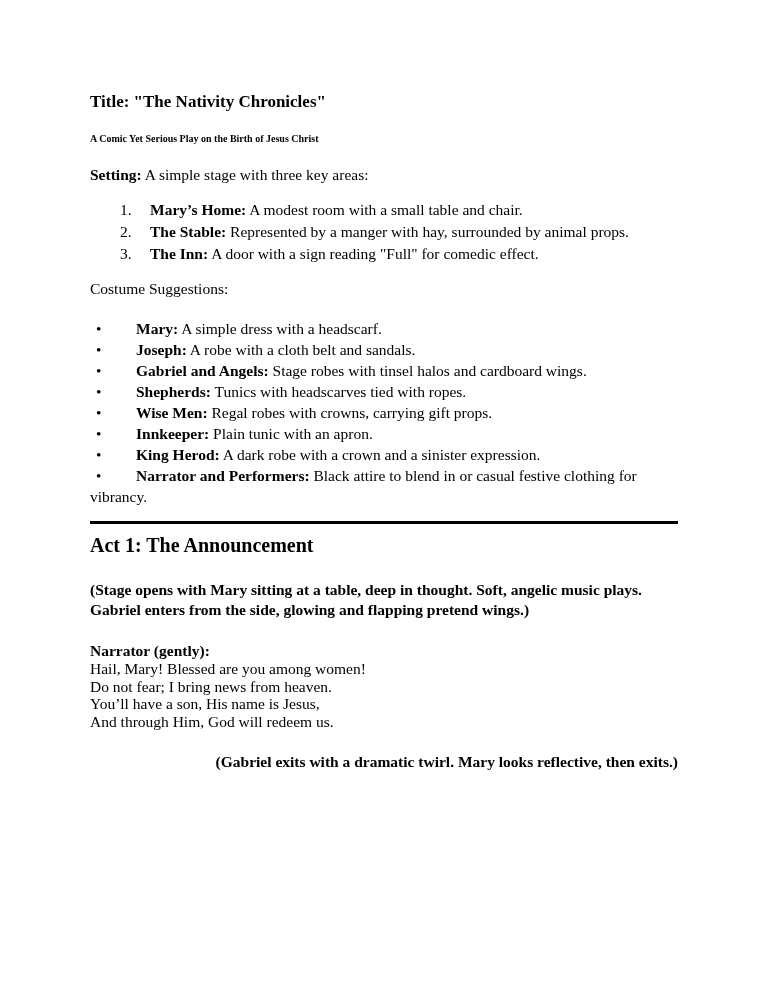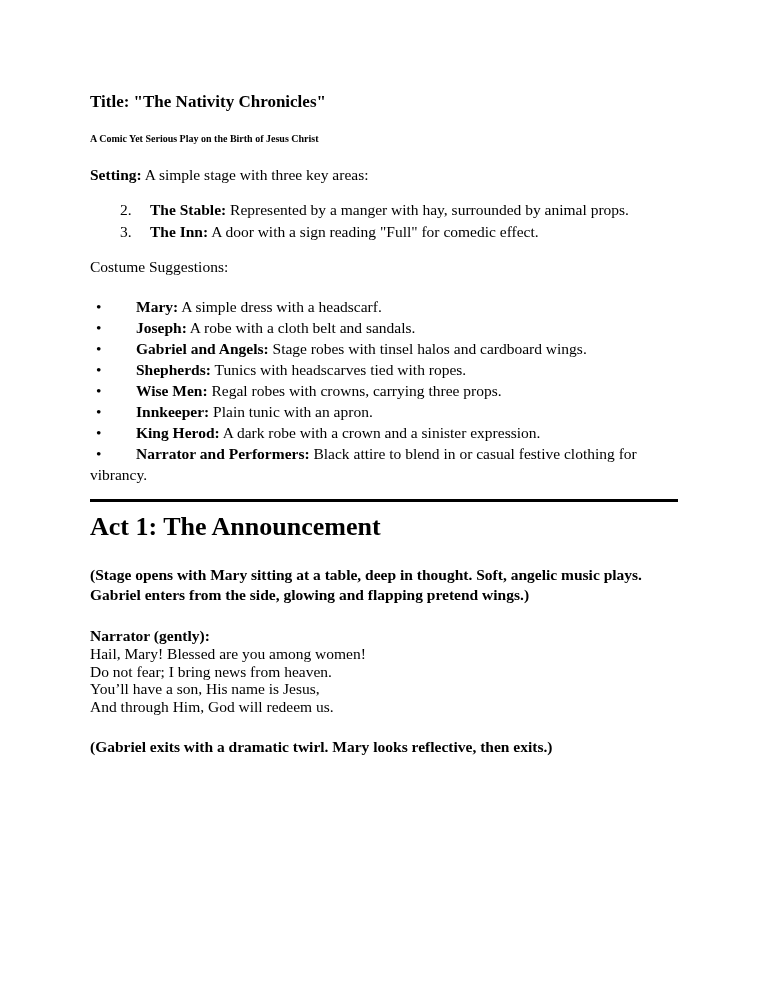--- a/index.html
+++ b/index.html
@@ -62,21 +62,21 @@
     box-sizing: border-box;
   }
 
   .divider {
     border: none;
     border-top: 3px solid #000000;
     margin: 14px 0 10px 0;
   }
 
   .act-heading {
-    font-size: 26px;
+    font-size: 20px;
     font-weight: bold;
     margin: 0 0 23px 0;
   }
 
   .stage-direction {
     font-weight: bold;
     line-height: 20px;
     margin: 0 0 22px 0;
     white-space: pre-line;
   }
@@ -84,46 +84,47 @@
   .dialogue { margin: 0 0 22px 0; }
   .speaker {
     font-weight: bold;
     line-height: 18px;
   }
   .verse {
     line-height: 17.5px;
     white-space: pre-line;
   }
 
-  .stage-direction.final { margin-top: 10px; margin-bottom: 0; }
+  .stage-direction.final { margin-top: 10px; margin-bottom: 0; text-align: right; }
 </style>
 </head>
 <body>
 
 <div class="page">
 
   <p class="doc-title">Title: "The Nativity Chronicles"</p>
 
   <p class="doc-subtitle">A Comic Yet Serious Play on the Birth of Jesus Christ</p>
 
   <p class="para"><span class="b">Setting:</span><span> A simple stage with three key areas:</span></p>
 
   <div class="num-list">
+    <div class="num-item"><span class="num-marker">1.</span><span class="b">Mary’s Home:</span><span> A modest room with a small table and chair.</span></div>
     <div class="num-item"><span class="num-marker">2.</span><span class="b">The Stable:</span><span> Represented by a manger with hay, surrounded by animal props.</span></div>
     <div class="num-item"><span class="num-marker">3.</span><span class="b">The Inn:</span><span> A door with a sign reading "Full" for comedic effect.</span></div>
   </div>
 
   <p class="costume-heading">Costume Suggestions:</p>
 
   <div class="bullet-list">
     <div class="bullet-item"><span class="bullet-marker">•</span><span class="b">Mary:</span><span> A simple dress with a headscarf.</span></div>
     <div class="bullet-item"><span class="bullet-marker">•</span><span class="b">Joseph:</span><span> A robe with a cloth belt and sandals.</span></div>
     <div class="bullet-item"><span class="bullet-marker">•</span><span class="b">Gabriel and Angels:</span><span> Stage robes with tinsel halos and cardboard wings.</span></div>
     <div class="bullet-item"><span class="bullet-marker">•</span><span class="b">Shepherds:</span><span> Tunics with headscarves tied with ropes.</span></div>
-    <div class="bullet-item"><span class="bullet-marker">•</span><span class="b">Wise Men:</span><span> Regal robes with crowns, carrying three props.</span></div>
+    <div class="bullet-item"><span class="bullet-marker">•</span><span class="b">Wise Men:</span><span> Regal robes with crowns, carrying gift props.</span></div>
     <div class="bullet-item"><span class="bullet-marker">•</span><span class="b">Innkeeper:</span><span> Plain tunic with an apron.</span></div>
     <div class="bullet-item"><span class="bullet-marker">•</span><span class="b">King Herod:</span><span> A dark robe with a crown and a sinister expression.</span></div>
     <div class="bullet-item"><span class="bullet-marker">•</span><span class="b">Narrator and Performers:</span><span> Black attire to blend in or casual festive clothing for vibrancy.</span></div>
   </div>
 
   <hr class="divider">
 
   <h1 class="act-heading">Act 1: The Announcement</h1>
 
   <p class="stage-direction">(Stage opens with Mary sitting at a table, deep in thought. Soft, angelic music plays. Gabriel enters from the side, glowing and flapping pretend wings.)</p>

